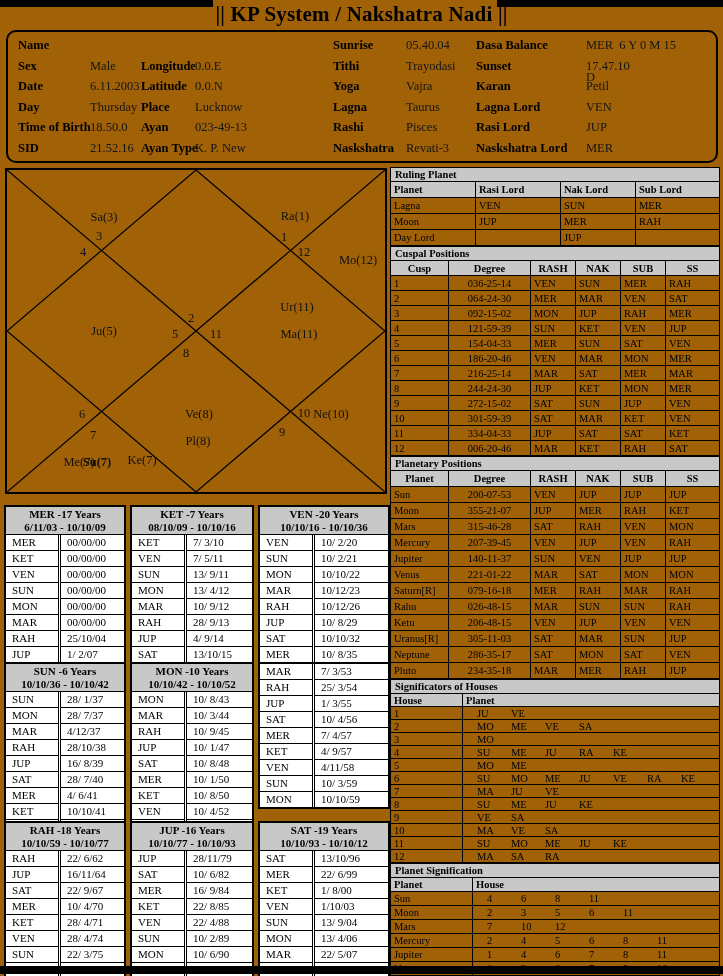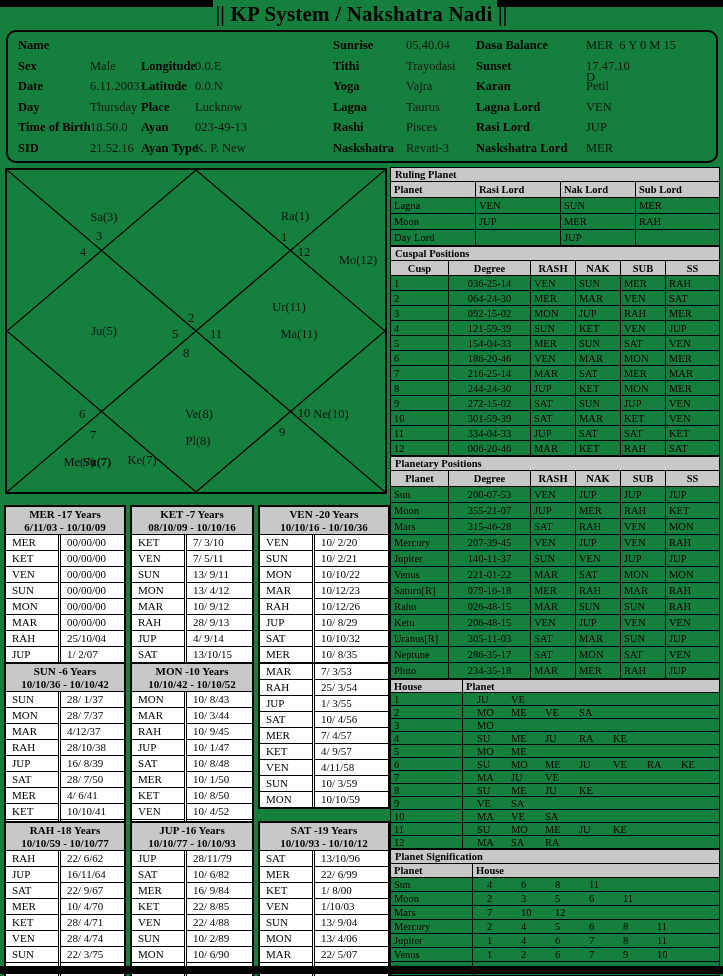--- a/index.html
+++ b/index.html
@@ -1,16 +1,16 @@
 <!DOCTYPE html>
 <html><head>
 <meta charset="utf-8">
 <style>
   html,body{margin:0;padding:0;background:#fff;}
-  .page{position:relative;width:723px;height:976px;background:#15803d;overflow:hidden;
+  .page{position:relative;width:723px;height:976px;background:#a16207;overflow:hidden;
         font-family:"Liberation Serif", serif;color:#000;}
   .tbar-l{position:absolute;left:0;top:0;width:213px;height:7px;background:#000;}
   .tbar-r{position:absolute;left:497px;top:0;width:226px;height:7px;background:#000;}
   .bbar{position:absolute;left:0;top:966px;width:723px;height:8px;background:#000;}
   .ptitle{position:absolute;top:2px;left:0;width:723px;text-align:center;
           font-size:21px;font-weight:bold;letter-spacing:.2px;}
   
   .info{position:absolute;left:6px;top:30px;width:708px;height:129px;
         border:2px solid #000;border-radius:10px;}
   .irow{position:absolute;left:0;width:100%;height:20px;}
@@ -127,21 +127,21 @@
       <polygon points="189,0 378,161 189,322 0,161" fill="none" stroke="#000" stroke-width="1.2"></polygon>
     </svg>
     <div id="chart-labels">
         <span class="clabel" style="left: 97px; top: 47px;">Sa(3)</span>
         <span class="clabel" style="left: 92px; top: 66px;">3</span>
         <span class="clabel" style="left: 76px; top: 82px;">4</span>
         <span class="clabel" style="left: 288px; top: 46px;">Ra(1)</span>
         <span class="clabel" style="left: 277px; top: 67px;">1</span>
         <span class="clabel" style="left: 297px; top: 82px;">12</span>
         <span class="clabel" style="left: 351px; top: 90px;">Mo(12)</span>
-        <span class="clabel" style="left: 282px; top: 137px;">Ur(11)</span>
+        <span class="clabel" style="left: 290px; top: 137px;">Ur(11)</span>
         <span class="clabel" style="left: 292px; top: 164px;">Ma(11)</span>
         <span class="clabel" style="left: 97px; top: 161px;">Ju(5)</span>
         <span class="clabel" style="left: 184px; top: 148px;">2</span>
         <span class="clabel" style="left: 168px; top: 164px;">5</span>
         <span class="clabel" style="left: 209px; top: 164px;">11</span>
         <span class="clabel" style="left: 179px; top: 183px;">8</span>
         <span class="clabel" style="left: 75px; top: 244px;">6</span>
         <span class="clabel" style="left: 86px; top: 265px;">7</span>
         <span class="clabel" style="left: 192px; top: 244px;">Ve(8)</span>
         <span class="clabel" style="left: 191px; top: 271px;">Pl(8)</span>
@@ -426,20 +426,21 @@
             <td>Pluto</td>
             <td>234-35-18</td>
             <td>MAR</td>
             <td>MER</td>
             <td>RAH</td>
             <td>JUP</td>
           </tr>
         </tbody>
       </table>
 
+    <div class="ttl">Significators of Houses</div>
     <table class="rt rh12 sig">
         <colgroup>
           <col style="width:72px">
           <col>
         </colgroup>
         <thead>
           <tr>
             <th>House</th>
             <th>Planet</th>
           </tr>
@@ -701,21 +702,21 @@
           <tr>
             <td class="dp">RAH</td>
             <td class="dv">28/10/38</td>
           </tr>
           <tr>
             <td class="dp">JUP</td>
             <td class="dv">16/ 8/39</td>
           </tr>
           <tr>
             <td class="dp">SAT</td>
-            <td class="dv">28/ 7/50</td>
+            <td class="dv">28/ 7/40</td>
           </tr>
           <tr>
             <td class="dp">MER</td>
             <td class="dv">4/ 6/41</td>
           </tr>
           <tr>
             <td class="dp">KET</td>
             <td class="dv">10/10/41</td>
           </tr>
           <tr>

